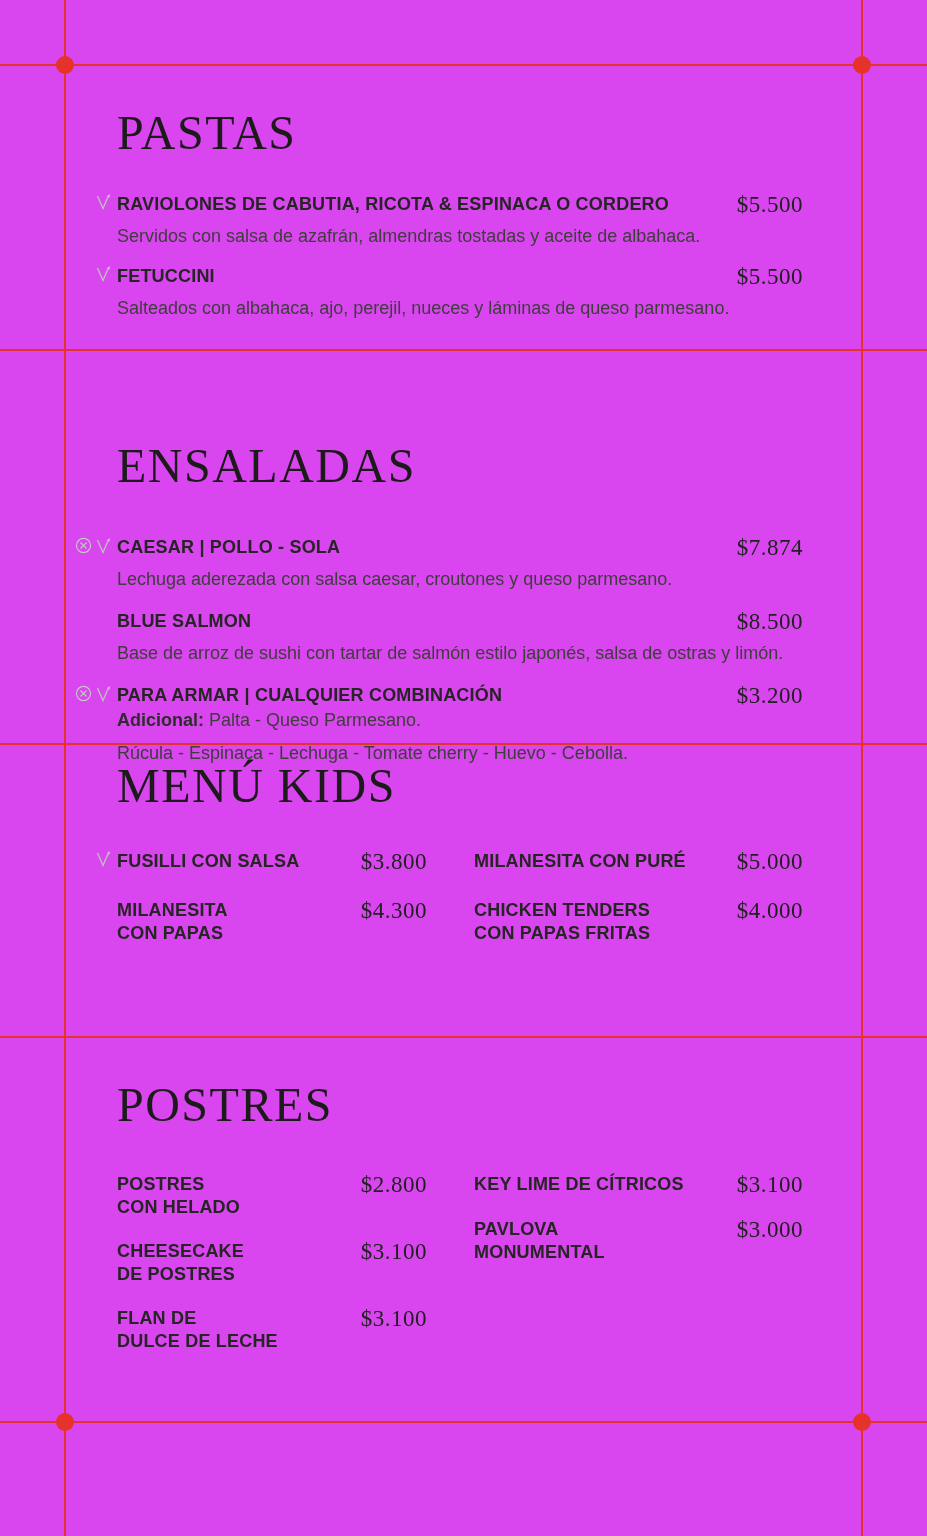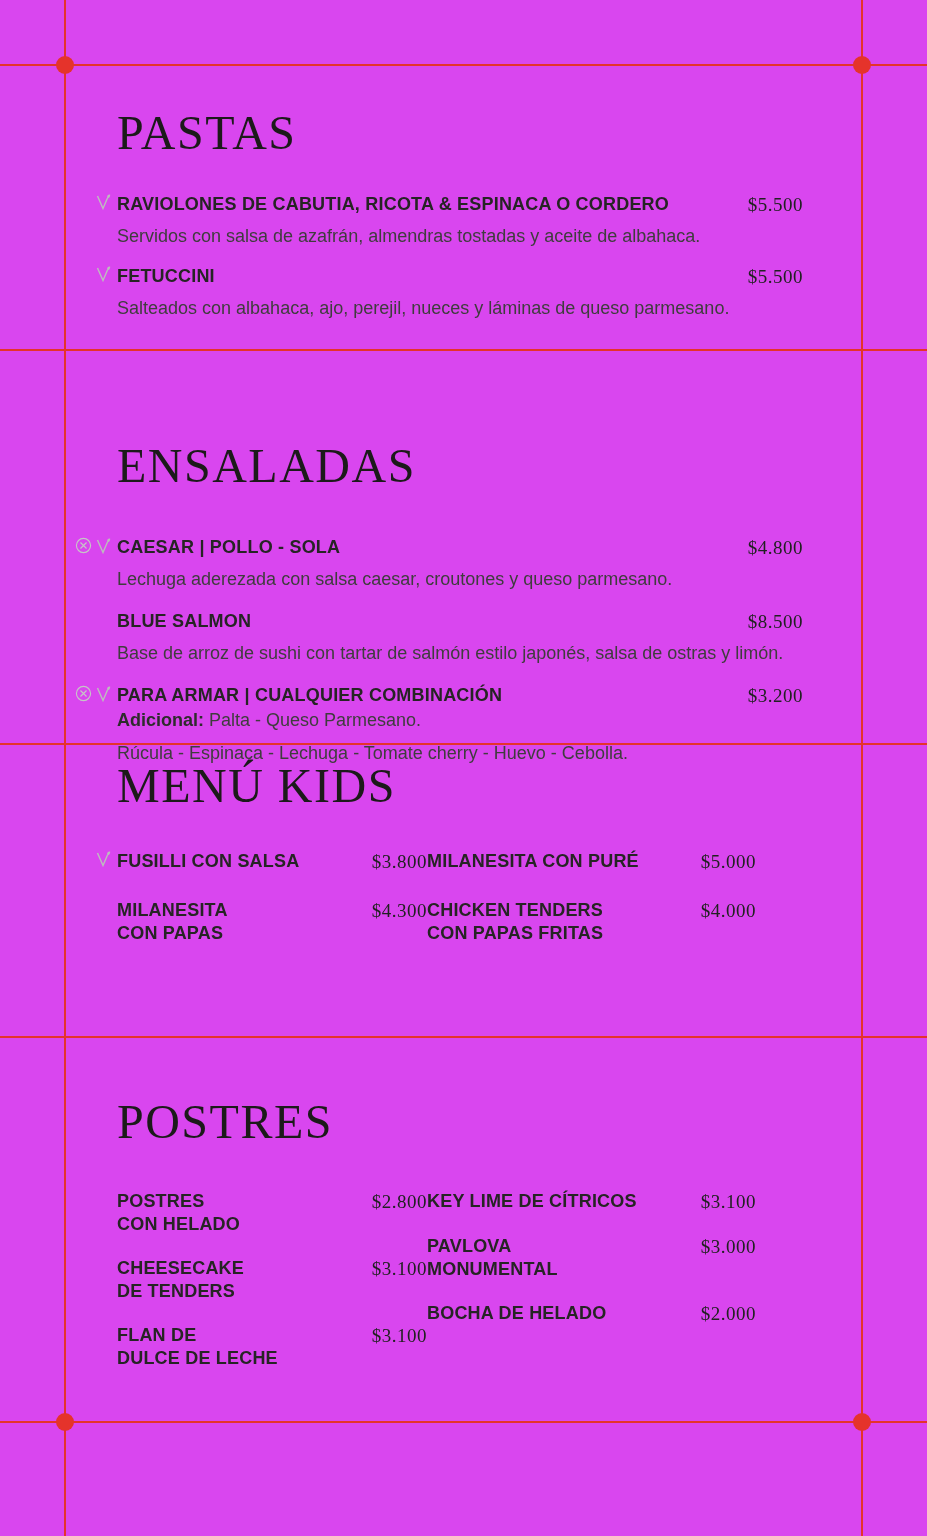--- a/index.html
+++ b/index.html
@@ -22,41 +22,41 @@
   .band-pastas .heading    { margin-bottom:36px; }
   .band-pastas .menu-item  { margin-bottom:16px; }
 
   .band-ensaladas { top:350px;  height:393px; padding-top:52px; }
   .band-ensaladas .heading   { margin-bottom:46px;margin-top:40px; }
   .band-ensaladas .menu-item { margin-bottom:18px; }
 
   .band-kids      { top:712px;  height:292px; padding-top:50px; }
   .band-kids .heading { margin-bottom:40px; }
 
-  .band-postres   { top:1037px; height:384px; padding-top:44px;margin-top:17px; }
+  .band-postres   { top:1037px; height:384px; padding-top:44px; }
   .band-postres .heading { margin-bottom:44px; }
 
   
   .menu-item { position:relative; }
   .item-head { position:relative; display:flex; align-items:flex-start; }
   .item-name { font-size:18px; font-weight:700; line-height:1.25; letter-spacing:0.2px;
                color:var(--name); margin:0; white-space:pre-line; }
   .item-price { margin-left:auto; font-family:"Liberation Serif","DejaVu Serif",serif;
-                font-size:19px; line-height:23px; letter-spacing:0.5px; color:#212121;
+                font-size:23px; line-height:23px; letter-spacing:0.5px; color:#212121;
                 white-space:nowrap; padding-left:12px; }
   .item-desc { margin:7px 0 0; font-size:18px; line-height:1.45; color:var(--desc); }
   .item-desc .bold { font-weight:700; color:#2e2c2c; }
 
   
   .icon-gutter { position:absolute; right:100%; top:1px; display:flex; gap:4px;
                  padding-right:6px; align-items:center; }
   .icon { display:inline-flex; }
 
   
-  .two-col { display:flex; }
+  .two-col { display:flex; gap:47px; }
   .col   { width:310px; }
   .col-r { width:329px; }
   .cell  { position:relative; display:flex; align-items:flex-start; margin-bottom:26px; }
   .band-postres .cell { margin-bottom:22px; }
   .cell .item-price { padding-left:8px; }
 </style>
 </head>
 <body>
 
 <div class="canvas">
@@ -122,21 +122,21 @@
               </svg>
           </span>
           <span class="icon">
             <svg width="15" height="16" viewBox="0 0 15 16">
                 <path d="M1.5 2 L7 14.5 L11.5 4" fill="none" stroke="#bdbdbd" stroke-width="1.4"></path>
                 <path d="M11.3 4.4 C10.4 1.7 12.1 0.3 14.2 0.6 C14.3 2.9 13.1 4.5 11.3 4.4 Z" fill="#bdbdbd"></path>
               </svg>
           </span>
         </span>
         <h3 class="item-name">CAESAR | POLLO - SOLA</h3>
-        <span class="item-price">$4.800</span>
+        <span class="item-price">$7.874</span>
       </div>
       <p class="item-desc">Lechuga aderezada con salsa caesar, croutones y queso parmesano.</p>
     </div>
 
     <div class="menu-item">
       <div class="item-head">
         <h3 class="item-name">BLUE SALMON</h3>
         <span class="item-price">$8.500</span>
       </div>
       <p class="item-desc">Base de arroz de sushi con tartar de salmón estilo japonés, salsa de ostras y limón.</p>
@@ -206,40 +206,36 @@
     <h2 class="heading">POSTRES</h2>
     <div class="two-col">
       <div class="col">
         <div class="cell">
           <h3 class="item-name">POSTRES
 CON HELADO</h3>
           <span class="item-price">$2.800</span>
         </div>
         <div class="cell">
           <h3 class="item-name">CHEESECAKE
-DE TENDERS</h3>
+DE POSTRES</h3>
           <span class="item-price">$3.100</span>
         </div>
         <div class="cell">
           <h3 class="item-name">FLAN DE
 DULCE DE LECHE</h3>
           <span class="item-price">$3.100</span>
         </div>
       </div>
       <div class="col col-r">
         <div class="cell">
           <h3 class="item-name">KEY LIME DE CÍTRICOS</h3>
           <span class="item-price">$3.100</span>
         </div>
         <div class="cell">
           <h3 class="item-name">PAVLOVA
 MONUMENTAL</h3>
           <span class="item-price">$3.000</span>
         </div>
-        <div class="cell">
-          <h3 class="item-name">BOCHA DE HELADO</h3>
-          <span class="item-price">$2.000</span>
-        </div>
       </div>
     </div>
   </section>
 
 </div>
 
 </body></html>

